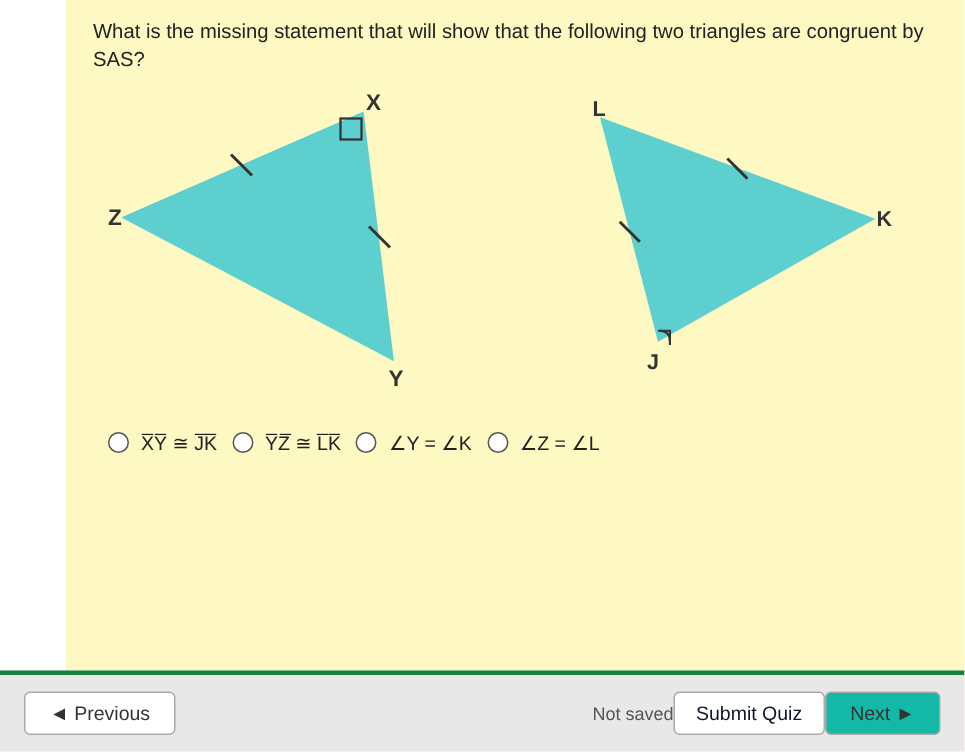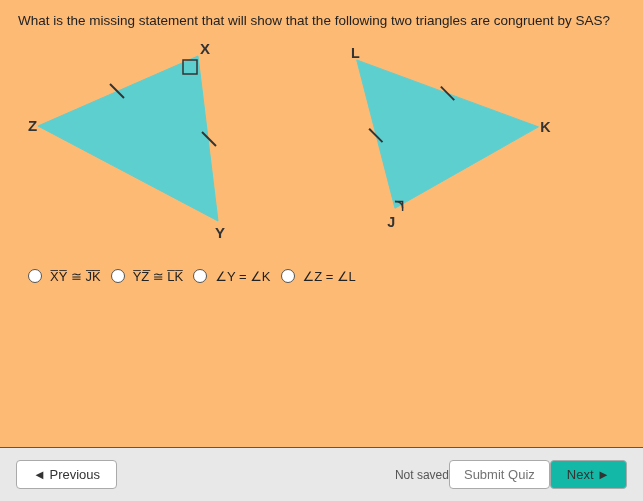--- a/index.html
+++ b/index.html
@@ -12,25 +12,26 @@
       position: relative;
     }
     .main-container {
       width: 643px;
       height: 501px;
       display: flex;
       flex-direction: column;
       background: #fff;
     }
     .question-area {
-      background: #fdba74;
+      background: #fef9c3;
       padding: 12px 18px 16px 18px;
       flex: 1;
       display: flex;
       flex-direction: column;
+      margin-left: 44px;
     }
     .question-text {
       font-size: 13.5px;
       color: #222;
       margin-bottom: 10px;
       line-height: 1.4;
     }
     .triangles-area {
       display: flex;
       align-items: center;
@@ -65,21 +66,21 @@
       flex-shrink: 0;
       background: #fff;
     }
     .option-label {
       font-size: 13px;
       color: #222;
     }
     .bottom-bar {
       height: 54px;
       background: #e8e8e8;
-      border-top: 1px solid #15803d;
+      border-top: 3px solid #15803d;
       display: flex;
       align-items: center;
       justify-content: space-between;
       padding: 0 16px;
       flex-shrink: 0;
     }
     .prev-button {
       background: #fff;
       border: 1px solid #aaa;
       border-radius: 4px;
@@ -112,21 +113,21 @@
       font-size: 12px;
       color: #555;
     }
     .submit-button {
       background: #fff;
       border: 1px solid #aaa;
       border-radius: 4px;
       padding: 6px 14px;
       font-size: 13px;
       cursor: pointer;
-      color: #737373;
+      color: #0f172a;
     }
     .tick-mark {
       stroke: #333;
       stroke-width: 2;
       fill: none;
     }
   </style>
 </head>
 <body>
 

